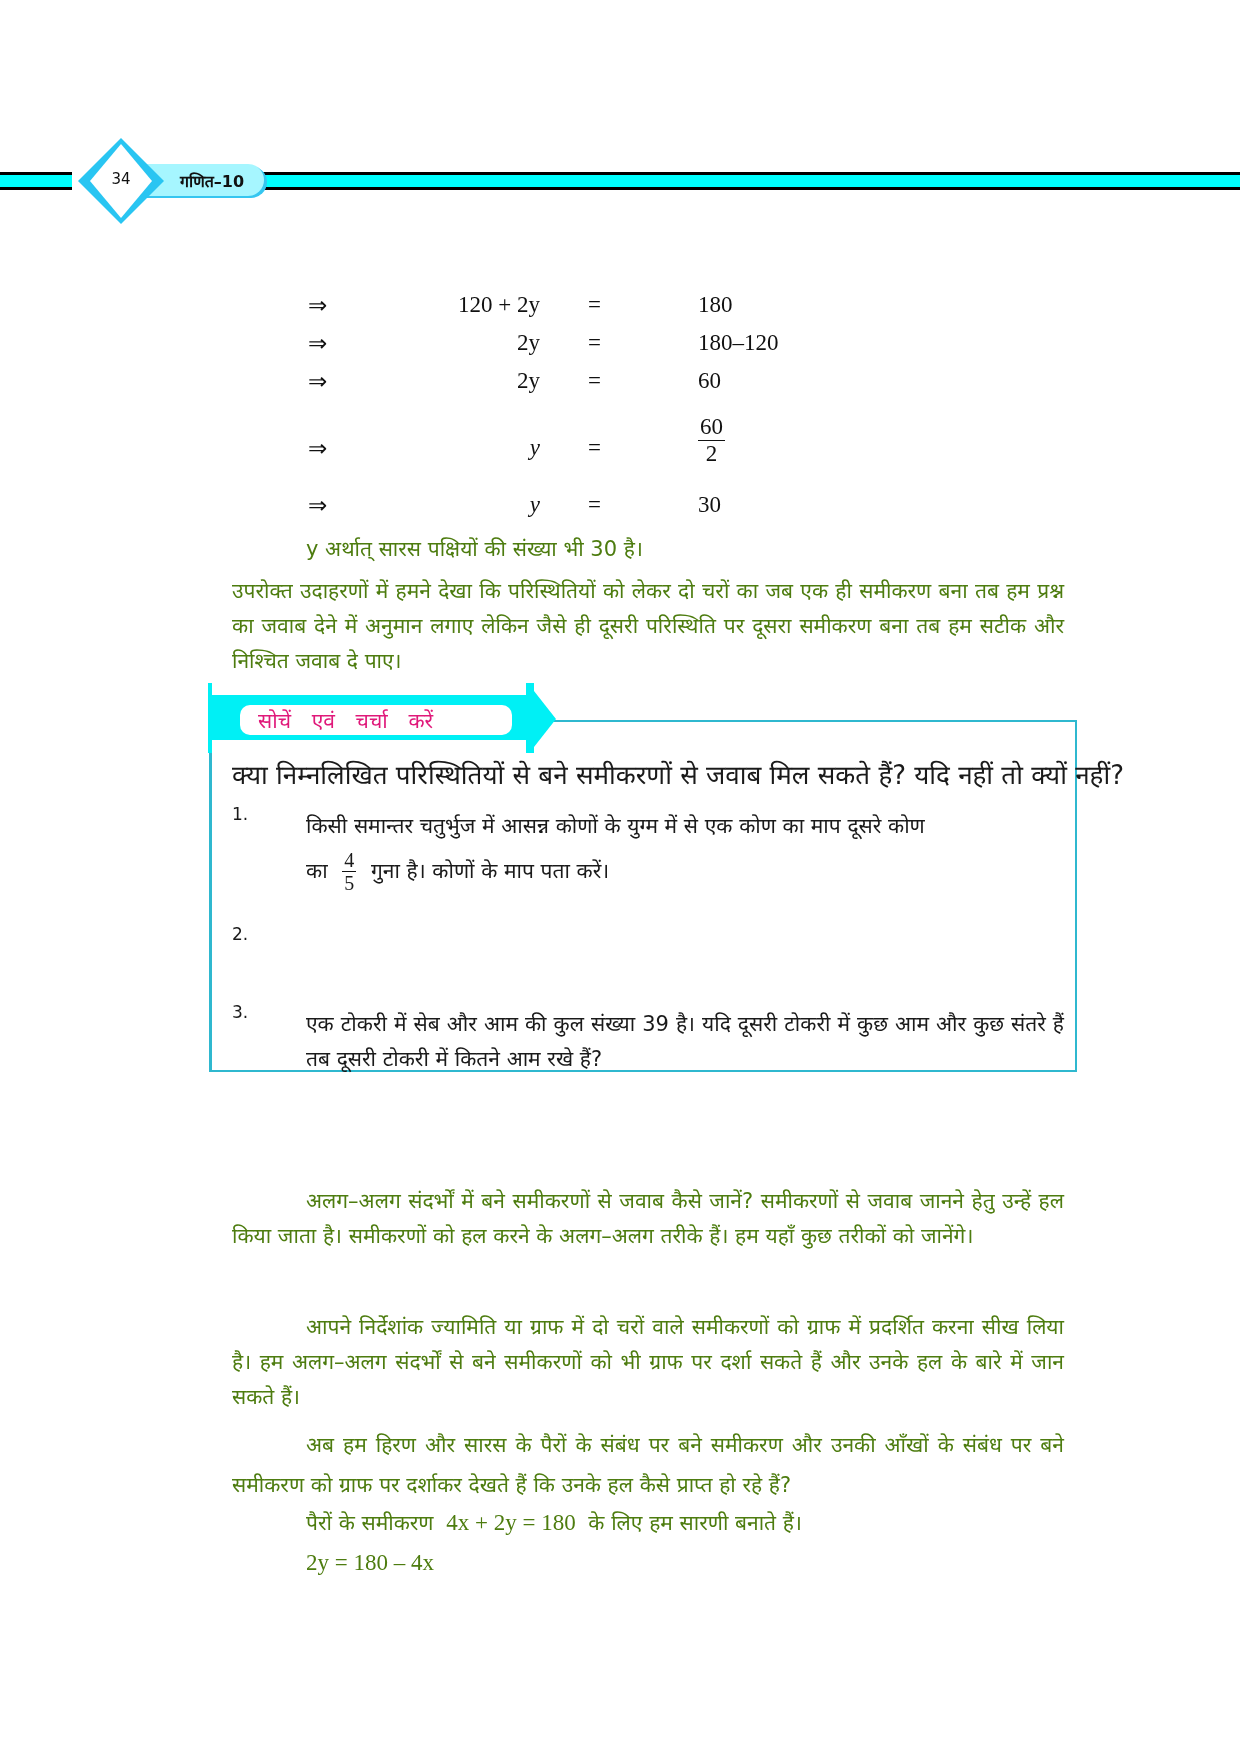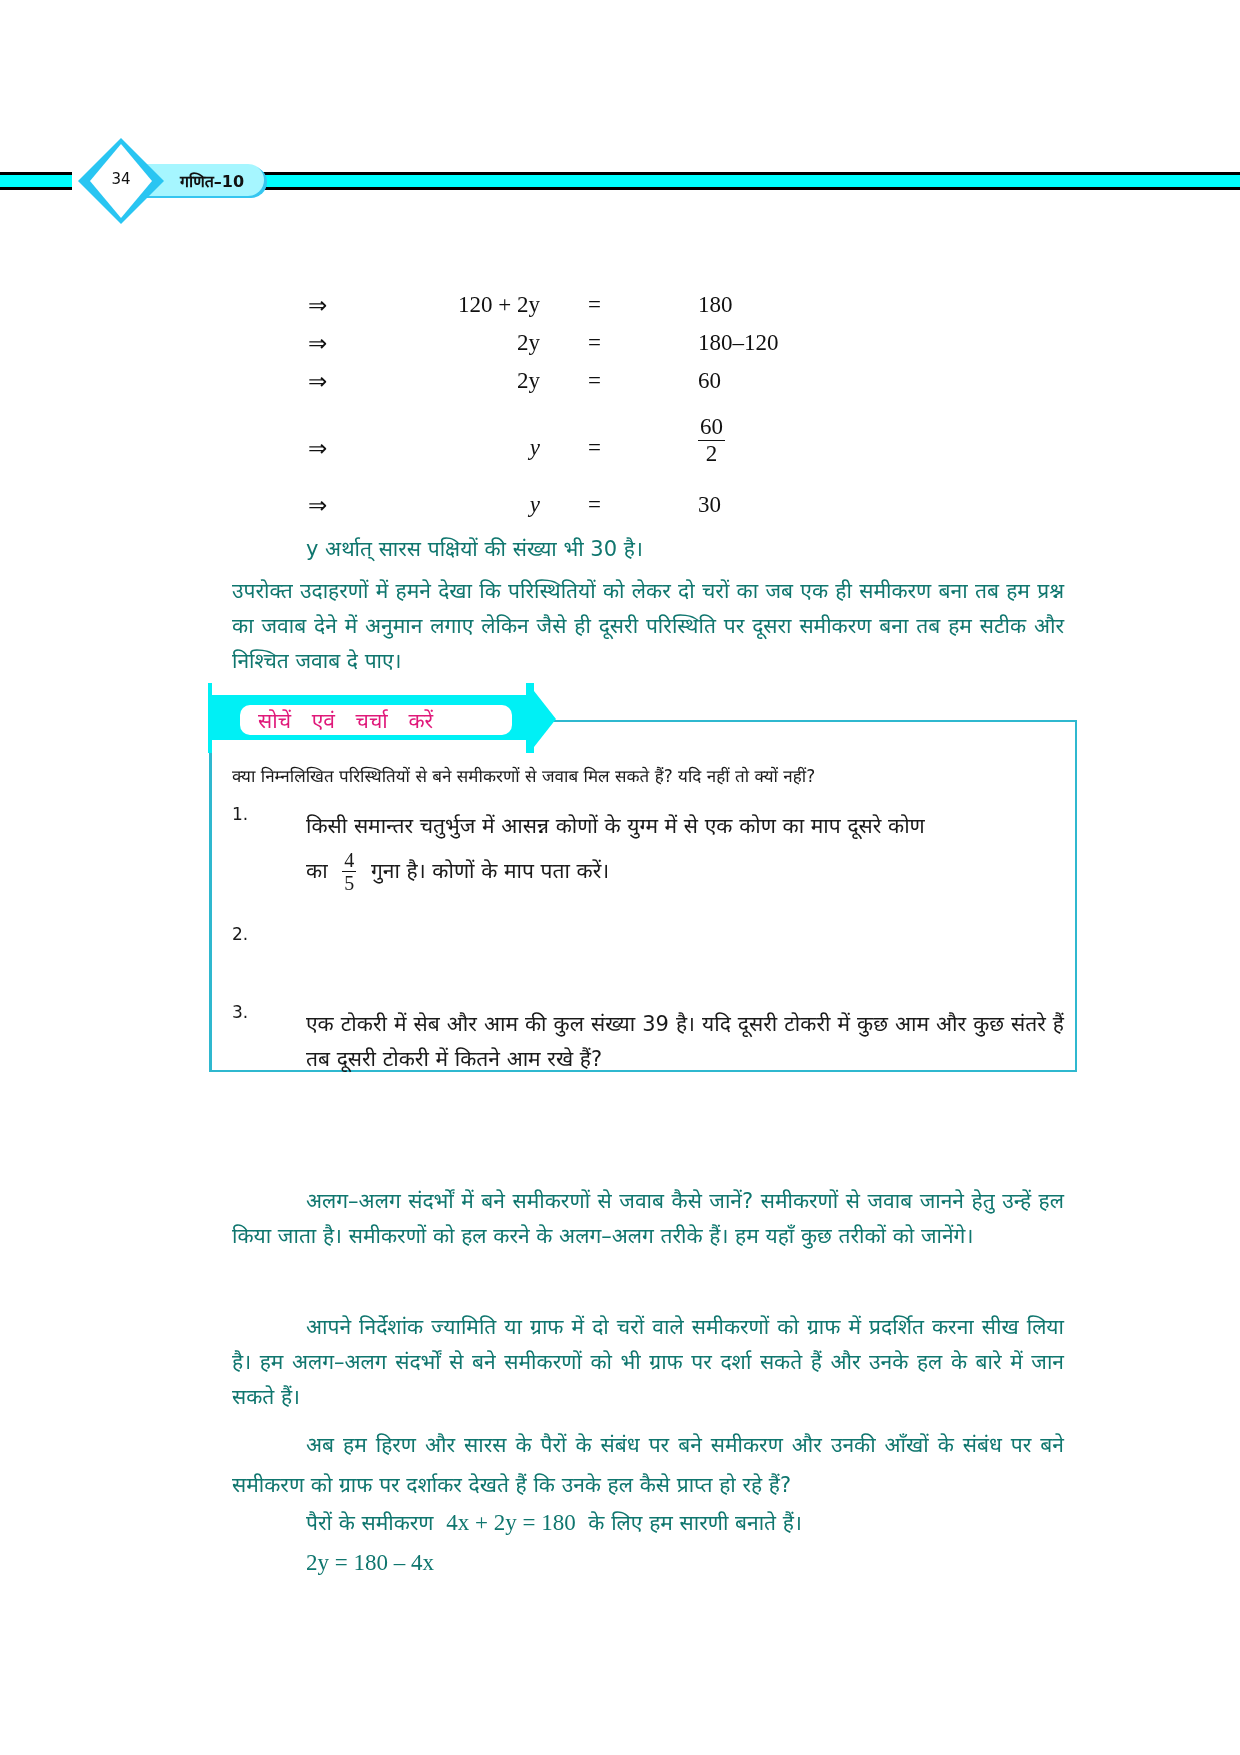--- a/index.html
+++ b/index.html
@@ -19,33 +19,33 @@
   .eq-row { position: absolute; height: 34px; font-family: "Liberation Serif", serif; font-size: 23px; color: #111; }
   .eq-arrow { position: absolute; left: 308px; }
   .eq-lhs { position: absolute; right: 0; text-align: right; }
   .eq-lhs-box { position: absolute; left: 380px; width: 160px; }
   .eq-sign { position: absolute; left: 588px; }
   .eq-rhs { position: absolute; left: 650px; white-space: nowrap; margin-left: 48px; }
   .frac { display: inline-flex; flex-direction: column; align-items: center; line-height: 1.15; }
   .frac .num { border-bottom: 1.5px solid #111; padding: 0 2px; }
   .ital { font-style: italic; }
 
-  .para { position: absolute; left: 232px; width: 832px; font-size: 21px; line-height: 35px; text-align: justify; text-align-last: left; color: #0f766e; }
+  .para { position: absolute; left: 232px; width: 832px; font-size: 21px; line-height: 35px; text-align: justify; text-align-last: left; color: #4d7c0f; }
   .indent { text-indent: 74px; }
 
   .think-box { position: absolute; left: 209px; top: 720px; width: 868px; height: 352px; border: 2px solid #2fb8cf; border-left-width: 3px; box-sizing: border-box; }
   .think-banner { position: absolute; left: 208px; top: 683px; width: 320px; height: 70px; }
   .think-banner .outer { position: absolute; left: 4px; top: 12px; width: 320px; height: 45px; background: #00f0f5; }
   .think-banner .inner { position: absolute; left: 32px; top: 22px; width: 272px; height: 30px; background: #fff; border-radius: 10px; }
   .think-banner .vline-l { position: absolute; left: 0; top: 0; width: 4px; height: 70px; background: #00f0f5; }
   .think-banner .vline-r { position: absolute; left: 318px; top: 0; width: 8px; height: 70px; background: #00f0f5; }
   .think-banner .arrow { position: absolute; left: 326px; top: 8px; width: 0; height: 0; border-top: 28px solid transparent; border-bottom: 28px solid transparent; border-left: 22px solid #00f0f5; }
   .think-title { position: absolute; left: 50px; top: 23px; font-size: 21px; color: #e0197a; word-spacing: 14px; }
 
-  .q-intro { position: absolute; left: 232px; top: 756px; font-size: 17px; color: #1a1a1a; margin-top: 8px; }
+  .q-intro { position: absolute; left: 232px; top: 756px; font-size: 26px; color: #1a1a1a; }
   .q-item { position: absolute; left: 232px; width: 832px; font-size: 21px; line-height: 35px; }
   .q-num { position: absolute; left: 0; font-size: 17px; }
   .q-text { position: absolute; left: 74px; width: 758px; text-align: justify; text-align-last: left; margin-top: 12px; }
 </style>
 </head>
 <body>
 
 <div class="hdr-bar left"></div>
 <div class="hdr-bar right"></div>
 <div class="hdr-pill"></div>

